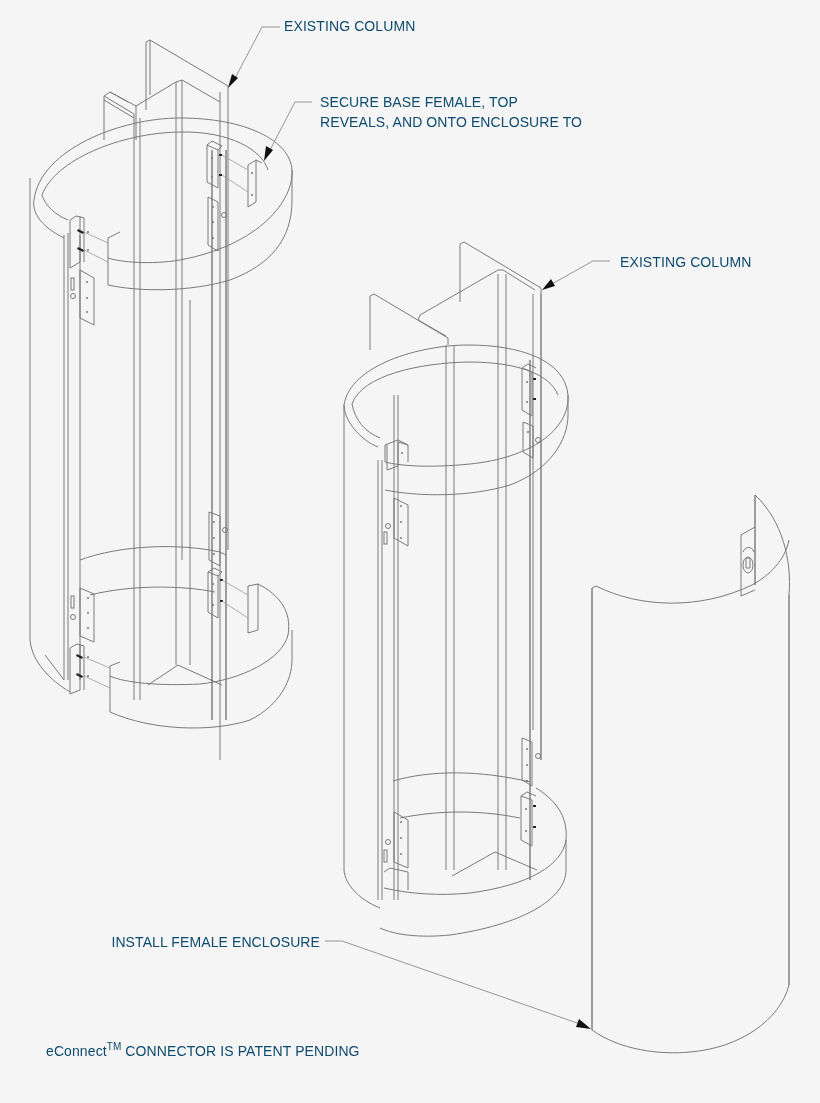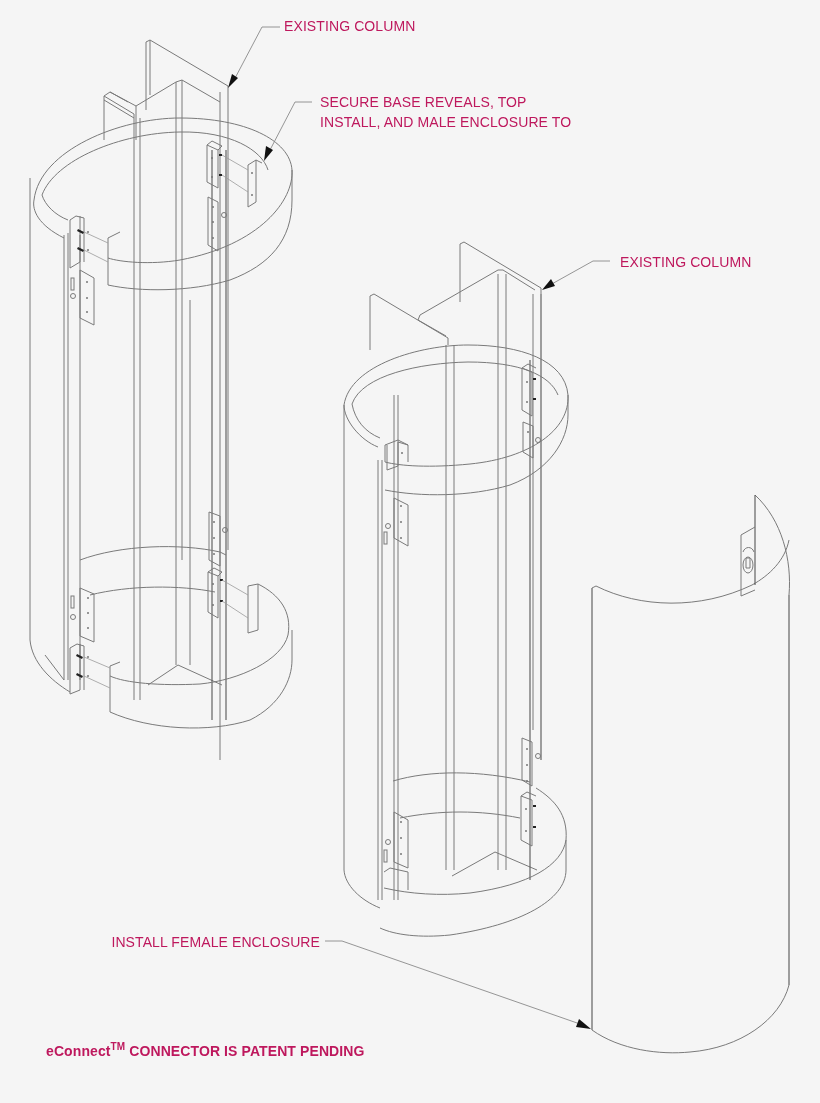--- a/index.html
+++ b/index.html
@@ -14,21 +14,21 @@
   .ln { fill: none; stroke: #7a7a7a; stroke-width: 1; }
   .lnd { fill: none; stroke: #555; stroke-width: 1.1; }
   .lnl { fill: none; stroke: #9a9a9a; stroke-width: 0.8; }
   .leader { fill: none; stroke: #8a8a8a; stroke-width: 0.9; }
   .arrow { fill: #111; stroke: none; }
   .bolt { fill: #222; }
   .hole { fill: #777; }
   .label {
     position: absolute;
     font-size: 14px;
-    color: #be185d;
+    color: #0c4a6e;
     line-height: 20px;
     letter-spacing: 0.1px;
     white-space: nowrap;
   }
   .label.right { text-align: right; }
   .label sup { font-size: 10px; vertical-align: 6px; line-height: 0; }
 </style>
 </head>
 <body>
 
@@ -274,27 +274,27 @@
     <path class="leader" d="M325 941 L342 941 L580 1024"></path>
     <polygon class="arrow" points="591,1029 576,1027 579,1019"></polygon>
   </g>
 </svg>
 
 <div class="label" style="left:284px; top:16px;">
   <span>EXISTING COLUMN</span>
 </div>
 
 <div class="label" style="left:320px; top:92px;">
-  <div>SECURE BASE REVEALS, TOP</div>
-  <div>INSTALL, AND MALE ENCLOSURE TO</div>
+  <div>SECURE BASE FEMALE, TOP</div>
+  <div>REVEALS, AND ONTO ENCLOSURE TO</div>
 </div>
 
 <div class="label" style="left:620px; top:252px;">
   <span>EXISTING COLUMN</span>
 </div>
 
 <div class="label right" style="right:500px; top:932px;">
   <div>INSTALL FEMALE ENCLOSURE</div>
 </div>
 
-<div class="label" style="left:46px; top:1041px;font-weight:bold;">
+<div class="label" style="left:46px; top:1041px;">
   <span>eConnect</span><sup>TM</sup><span> CONNECTOR IS PATENT PENDING</span>
 </div>
 
 </body></html>

